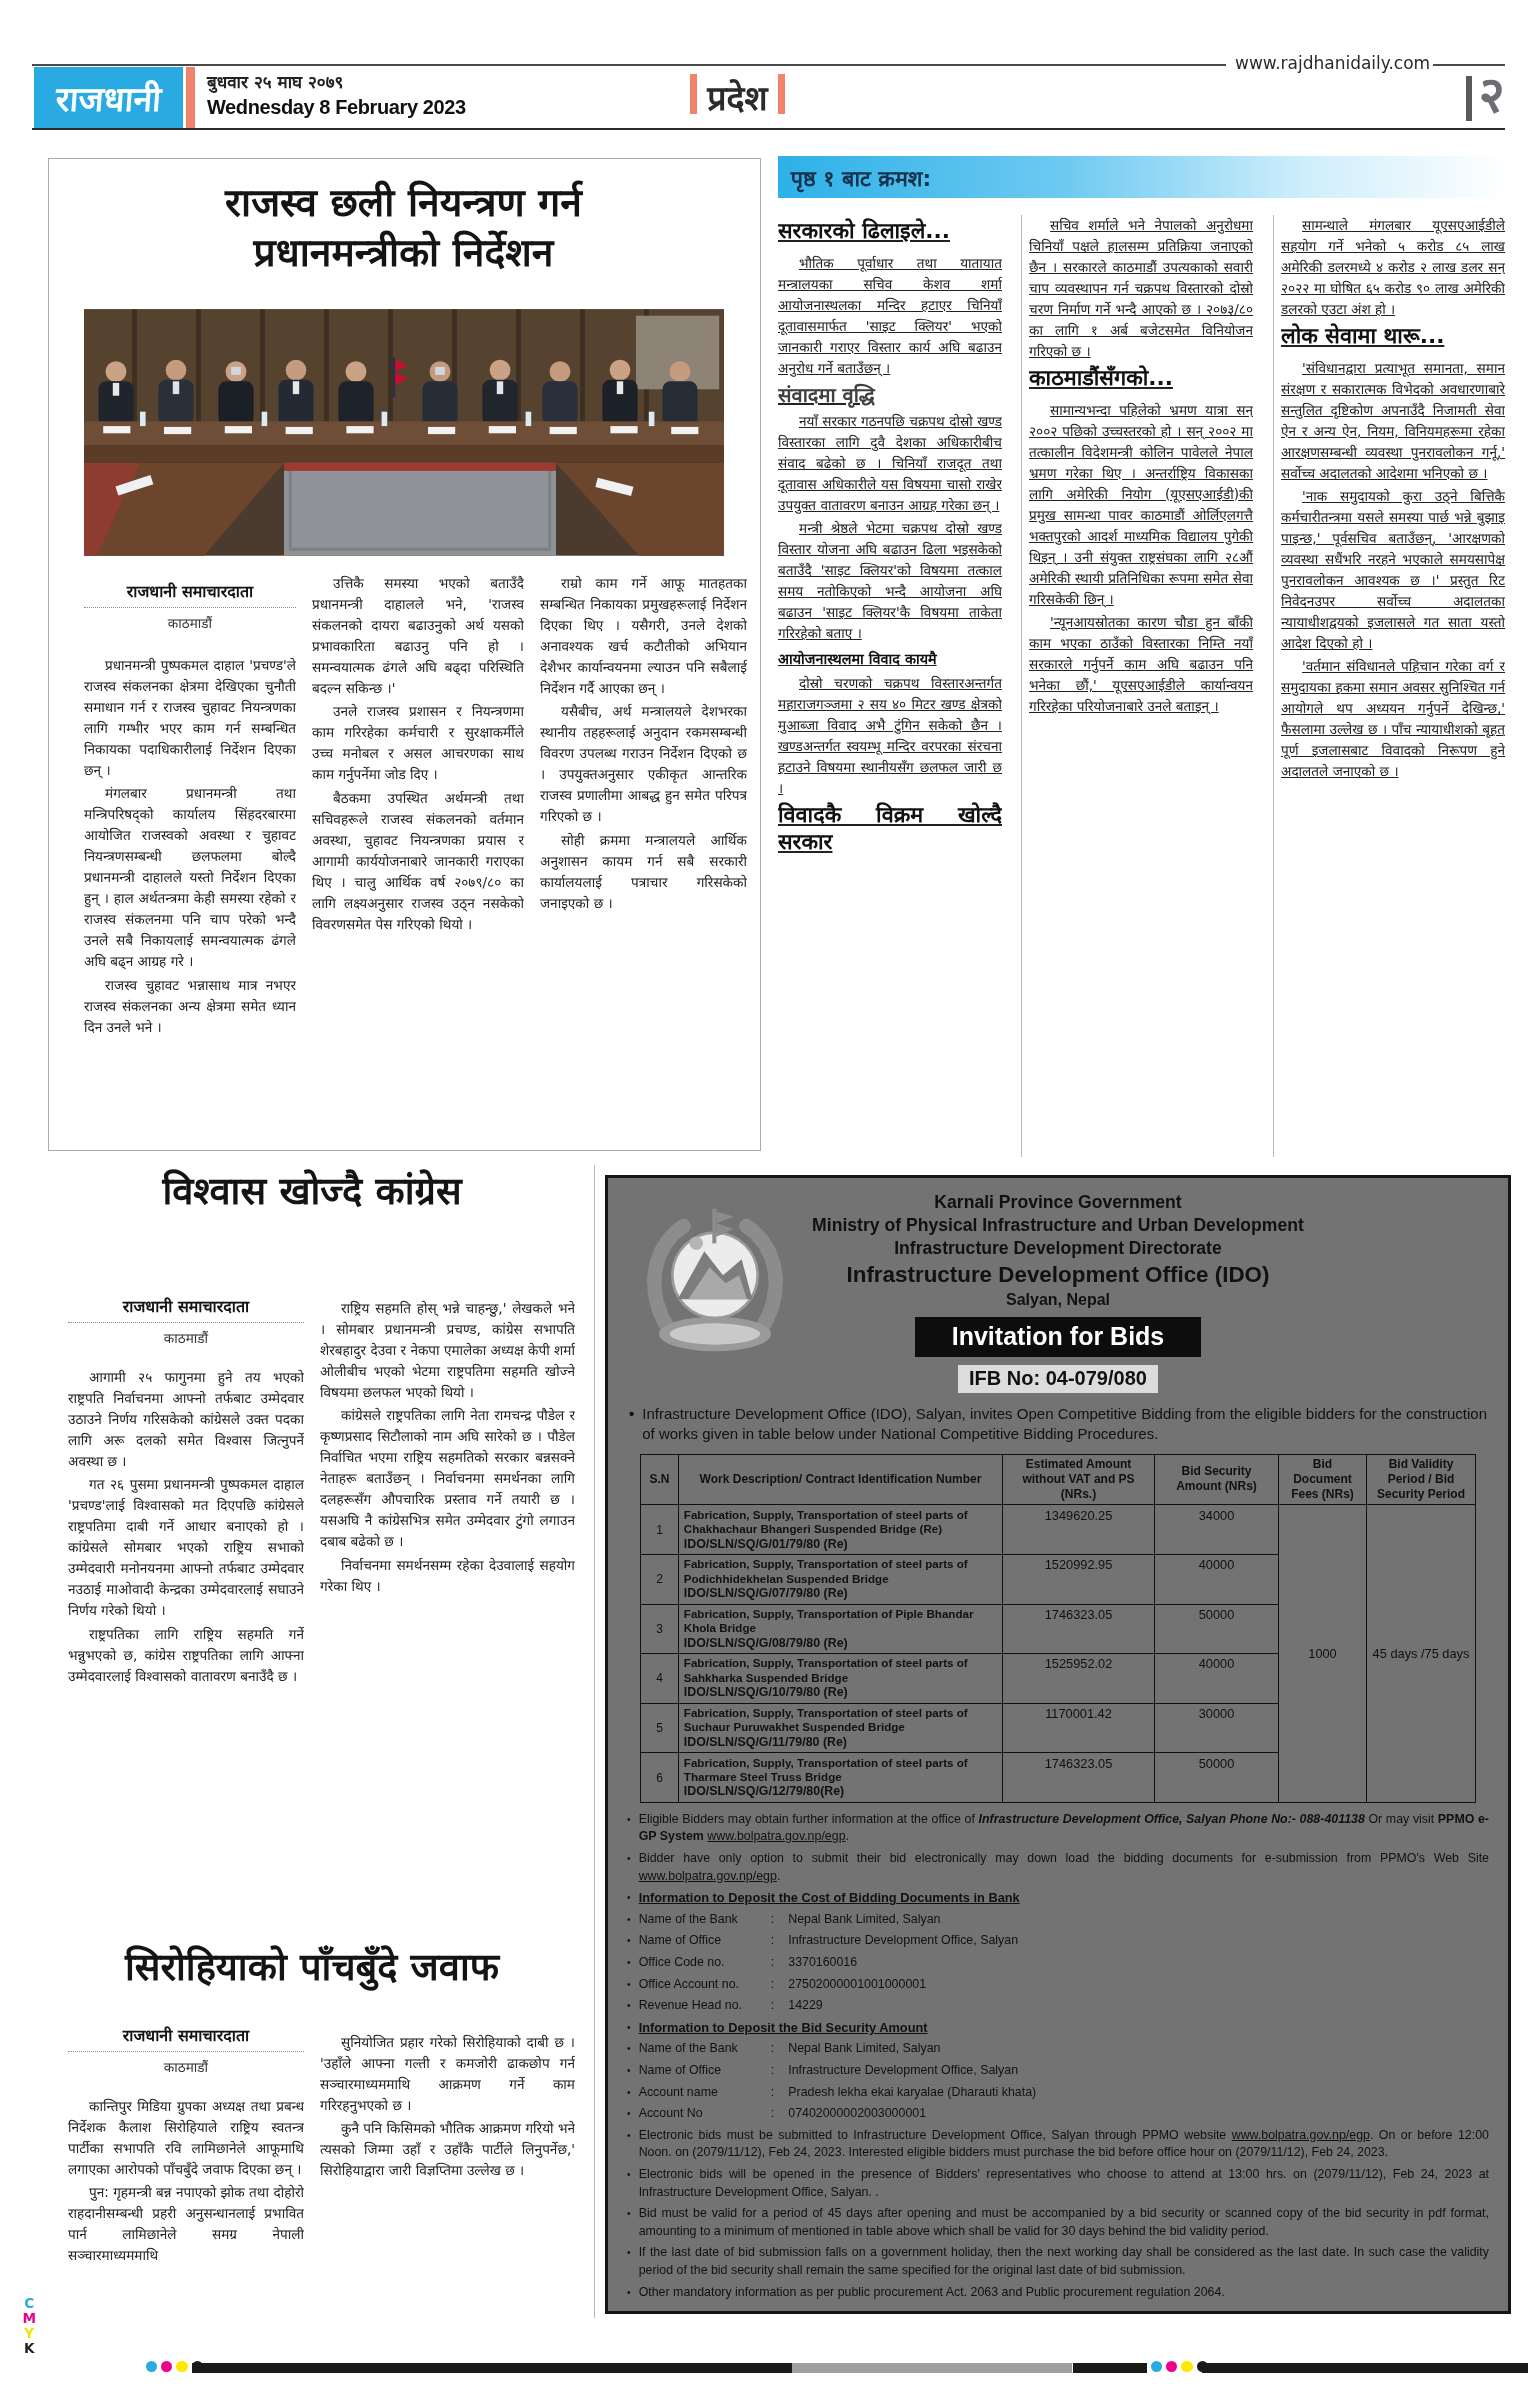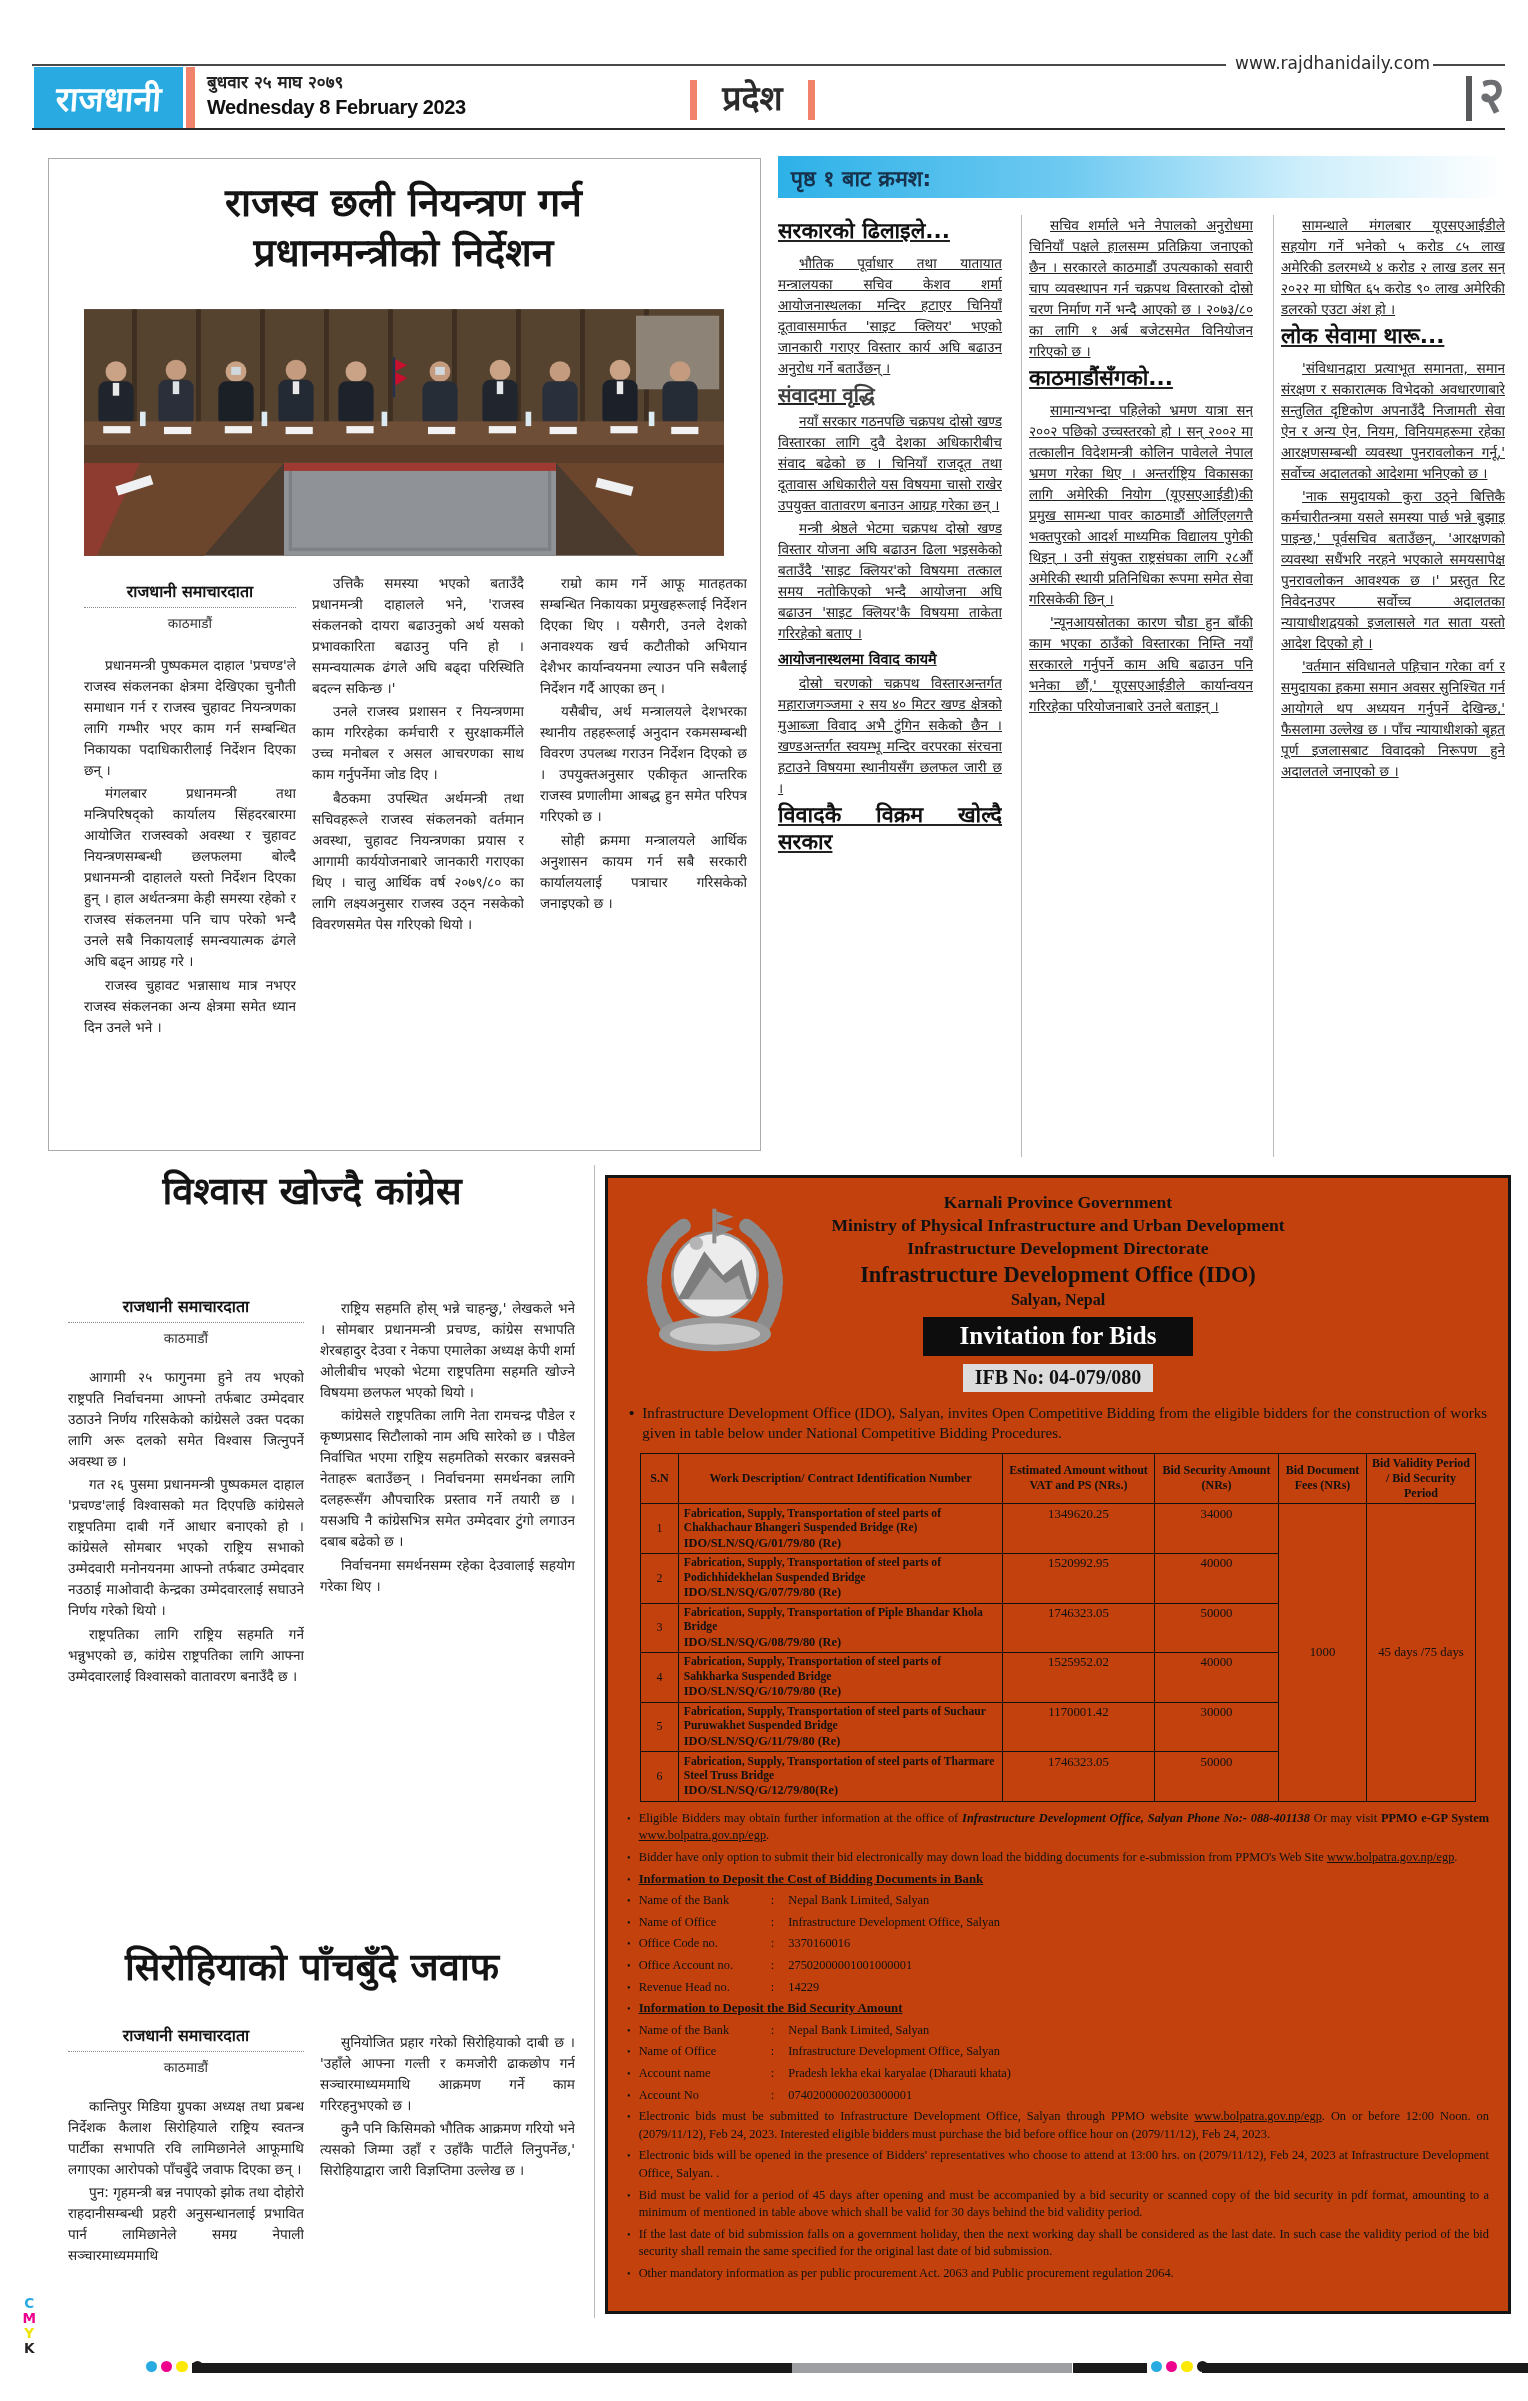--- a/index.html
+++ b/index.html
@@ -10,21 +10,21 @@
   #toprule-l{left:32px;top:64px;width:1194px;height:1.6px;background:#4a4a4a;}
   #toprule-r{left:1433px;top:64px;width:72px;height:1.6px;background:#4a4a4a;}
   #website{left:1235px;top:53px;font-size:17px;color:#2b2b2b;}
   #masthead-box{left:34px;top:67px;width:149px;height:61px;background:#29abe2;
       display:flex;align-items:center;justify-content:center;}
   #masthead-box span{color:#fff;font-size:34px;font-weight:bold;transform:skewX(-4deg);}
   #orange-bar-1{left:186px;top:67px;width:8.8px;height:61px;background:#f2836b;}
   #dates{left:207px;top:70px;}
   #date-np{font-size:17px;font-weight:bold;color:#222;}
   #date-en{font-size:20px;font-weight:bold;color:#111;margin-top:3.2px;font-family:"Liberation Sans",sans-serif;letter-spacing:-0.4px;}
-  #section-label{left:690px;top:74px;display:flex;align-items:flex-end;gap:25px;}
+  #section-label{left:690px;top:74px;display:flex;align-items:flex-start;gap:10px;}
   .obar{width:7.2px;height:40px;background:#f2836b;display:inline-block;}
   #section-label .sec{font-size:34px;font-weight:bold;color:#2b2b2b;}
   #pagenum{left:1466px;top:70px;display:flex;align-items:flex-start;gap:6.4px;}
   .pbar{width:6.4px;height:45px;background:#58595b;display:inline-block;margin-top:6.4px;}
   #pagenum .num{font-size:50px;font-weight:bold;color:#6d6e71;line-height:51px;}
   #header-rule{left:32px;top:128px;width:1473px;height:2.4px;background:#2b2b2b;}
 
   
   #a1-box{left:48px;top:158px;width:711px;height:991px;border:0.8px solid #ababab;background:#fff;}
   #a1-headline{left:48px;top:178px;width:711px;text-align:center;font-weight:bold;color:#141414;}
@@ -64,21 +64,21 @@
   #a2-c1{left:68px;top:1367px;width:236px;height:522px;}
   #a2-c2{left:320px;top:1298px;width:255px;height:597px;}
   #a3-headline{left:48px;top:1944px;width:528px;text-align:center;font-weight:bold;color:#141414;}
   #a3-headline .hl{font-size:38px;line-height:46px;}
   #a3-byline{left:68px;top:2024px;width:236px;text-align:center;}
   #a3-c1{left:68px;top:2096px;width:236px;height:202px;}
   #a3-c2{left:320px;top:2032px;width:255px;height:266px;}
 
   
   #notice-box{left:605px;top:1175px;width:900px;height:1133px;border:3.2px solid #151515;
-      background:#c2410c;font-family:Liberation Serif, serif;color:#111;overflow:hidden;}
+      background:#737373;font-family:Liberation Sans, sans-serif;color:#111;overflow:hidden;}
   #notice-logo{position:absolute;left:27px;top:19px;width:160px;height:178px;}
   #notice-head{text-align:center;padding-top:12.8px;}
   .nh1{font-size:17.6px;font-weight:bold;line-height:23px;}
   .nh-big{font-size:22.4px;font-weight:bold;line-height:29px;}
   .nh-sm{font-size:16px;font-weight:bold;line-height:21.6px;}
   #notice-banner{display:inline-block;background:#0d0d0d;color:#fff;font-size:25px;font-weight:bold;
       padding:5.6px 37px;margin-top:6.4px;}
   #notice-ifb{display:inline-block;background:#dcdcdc;font-size:20px;font-weight:bold;
       padding:2.4px 11.2px;margin-top:8px;}
   #notice-date{font-size:19px;font-weight:bold;margin-top:12.8px;}

